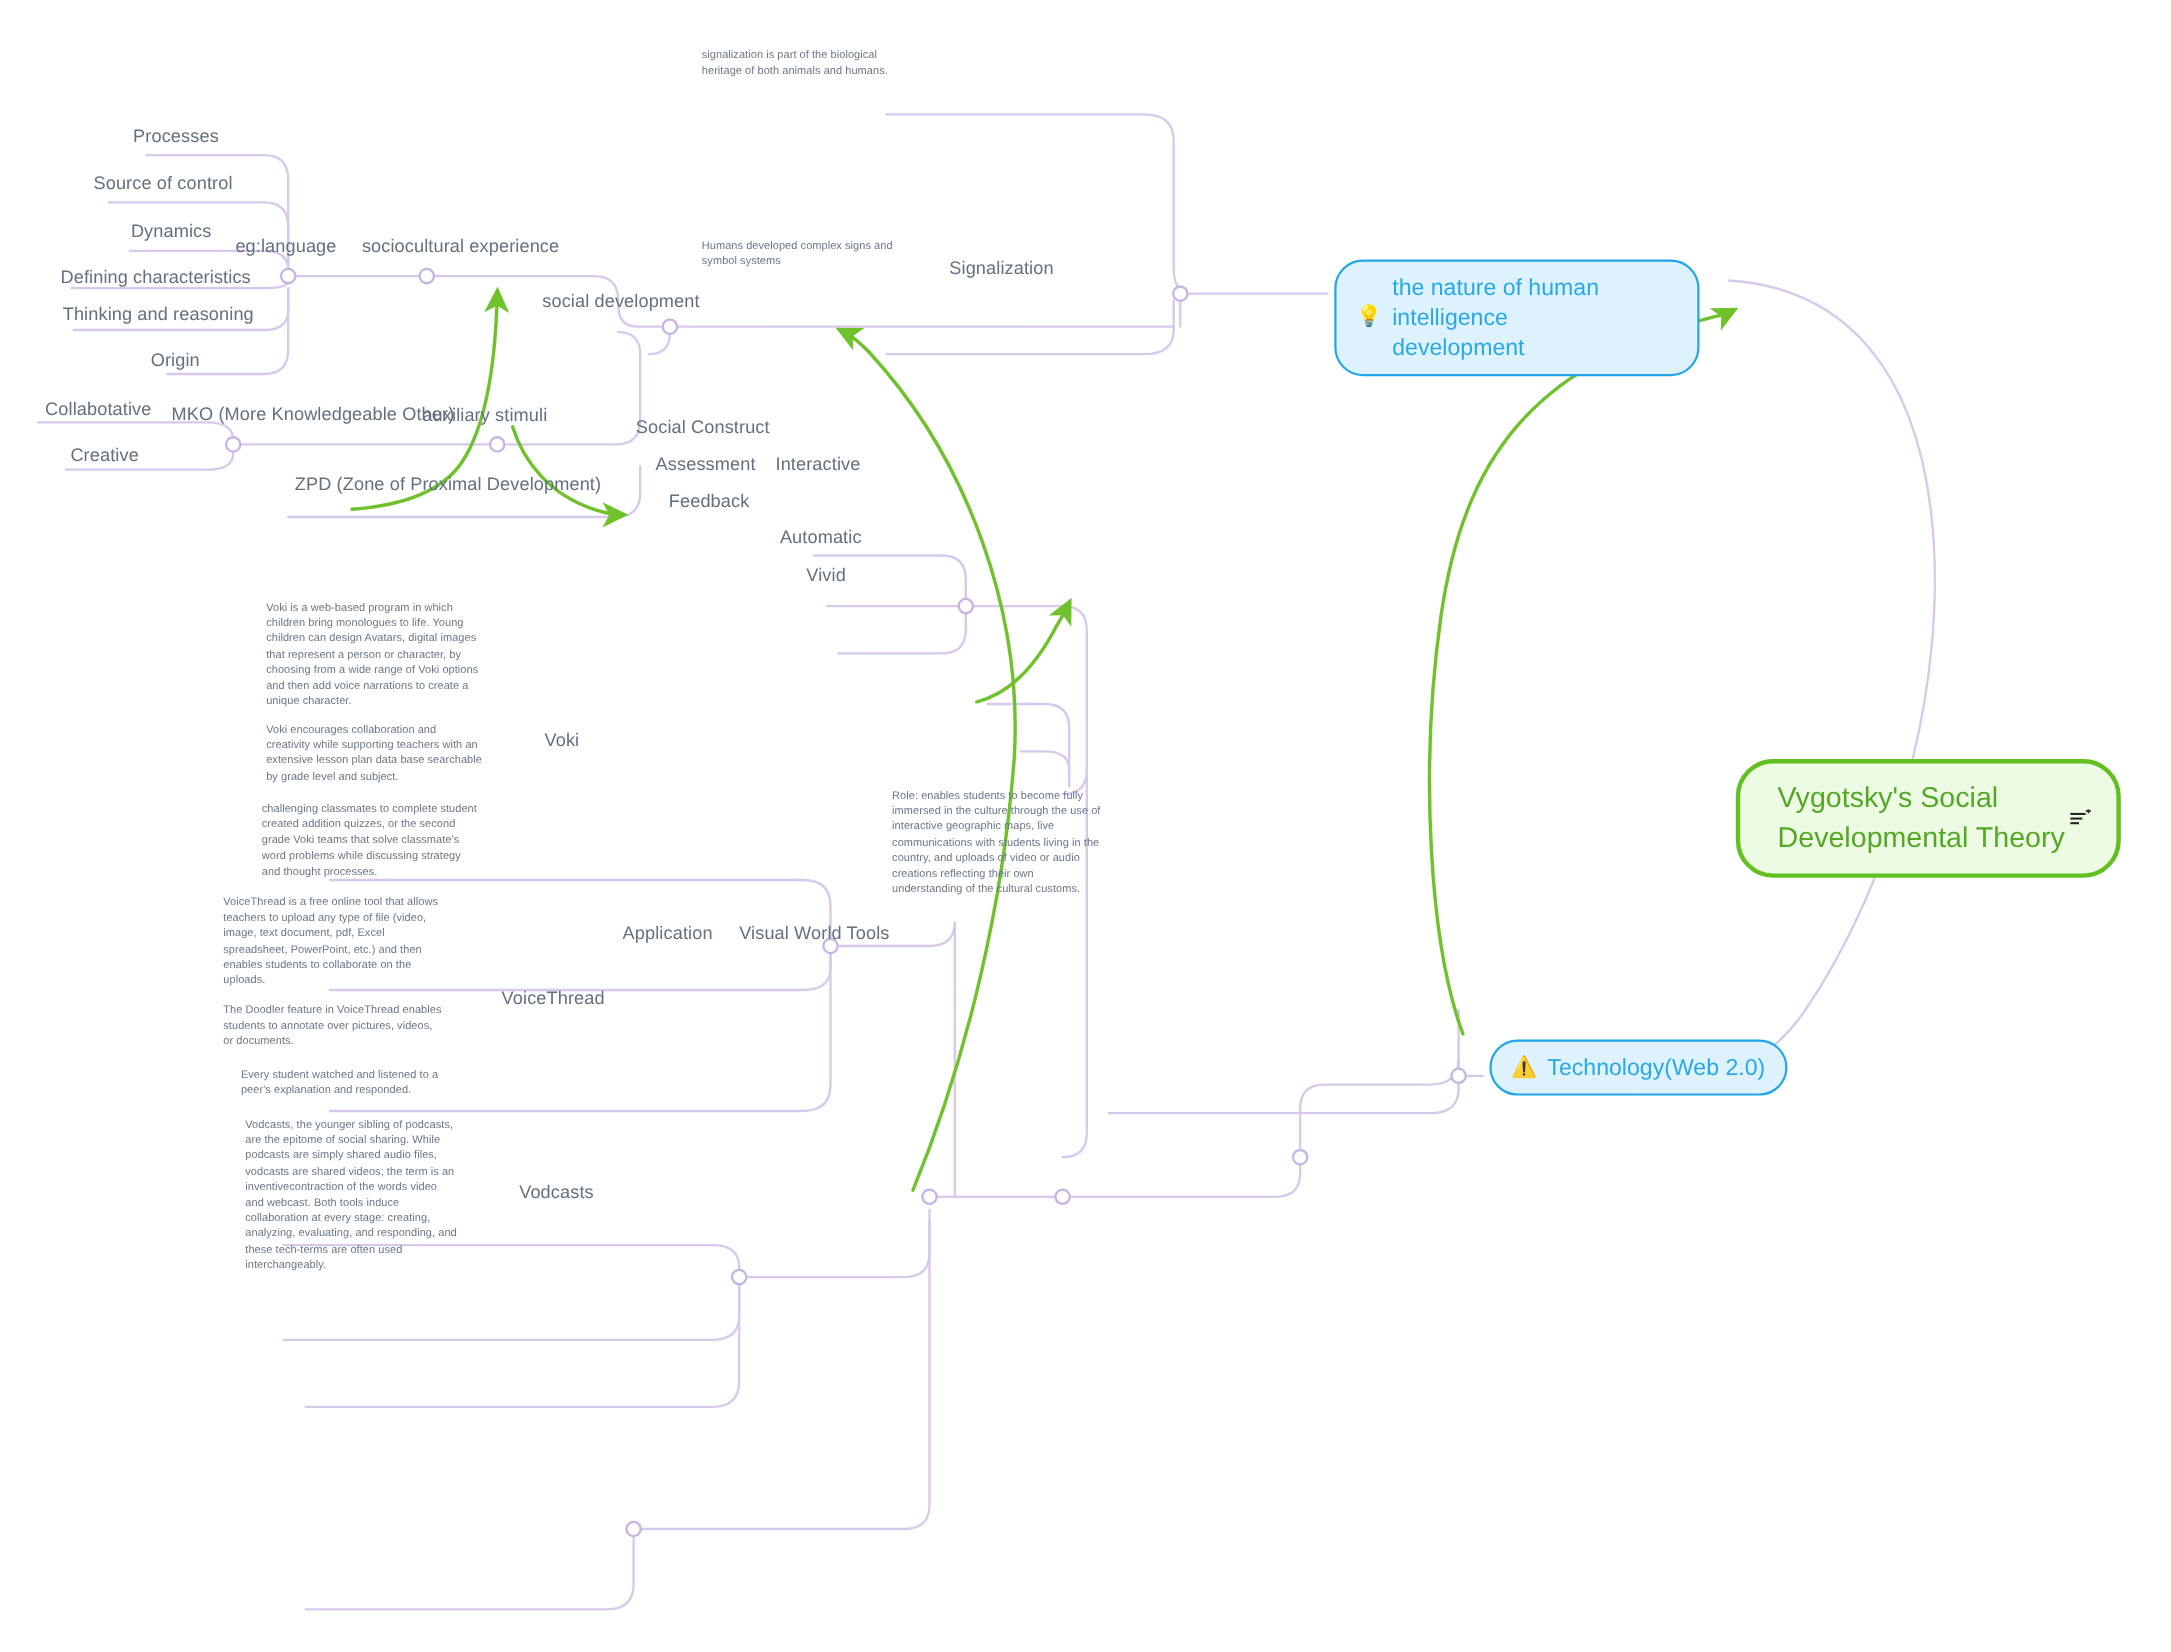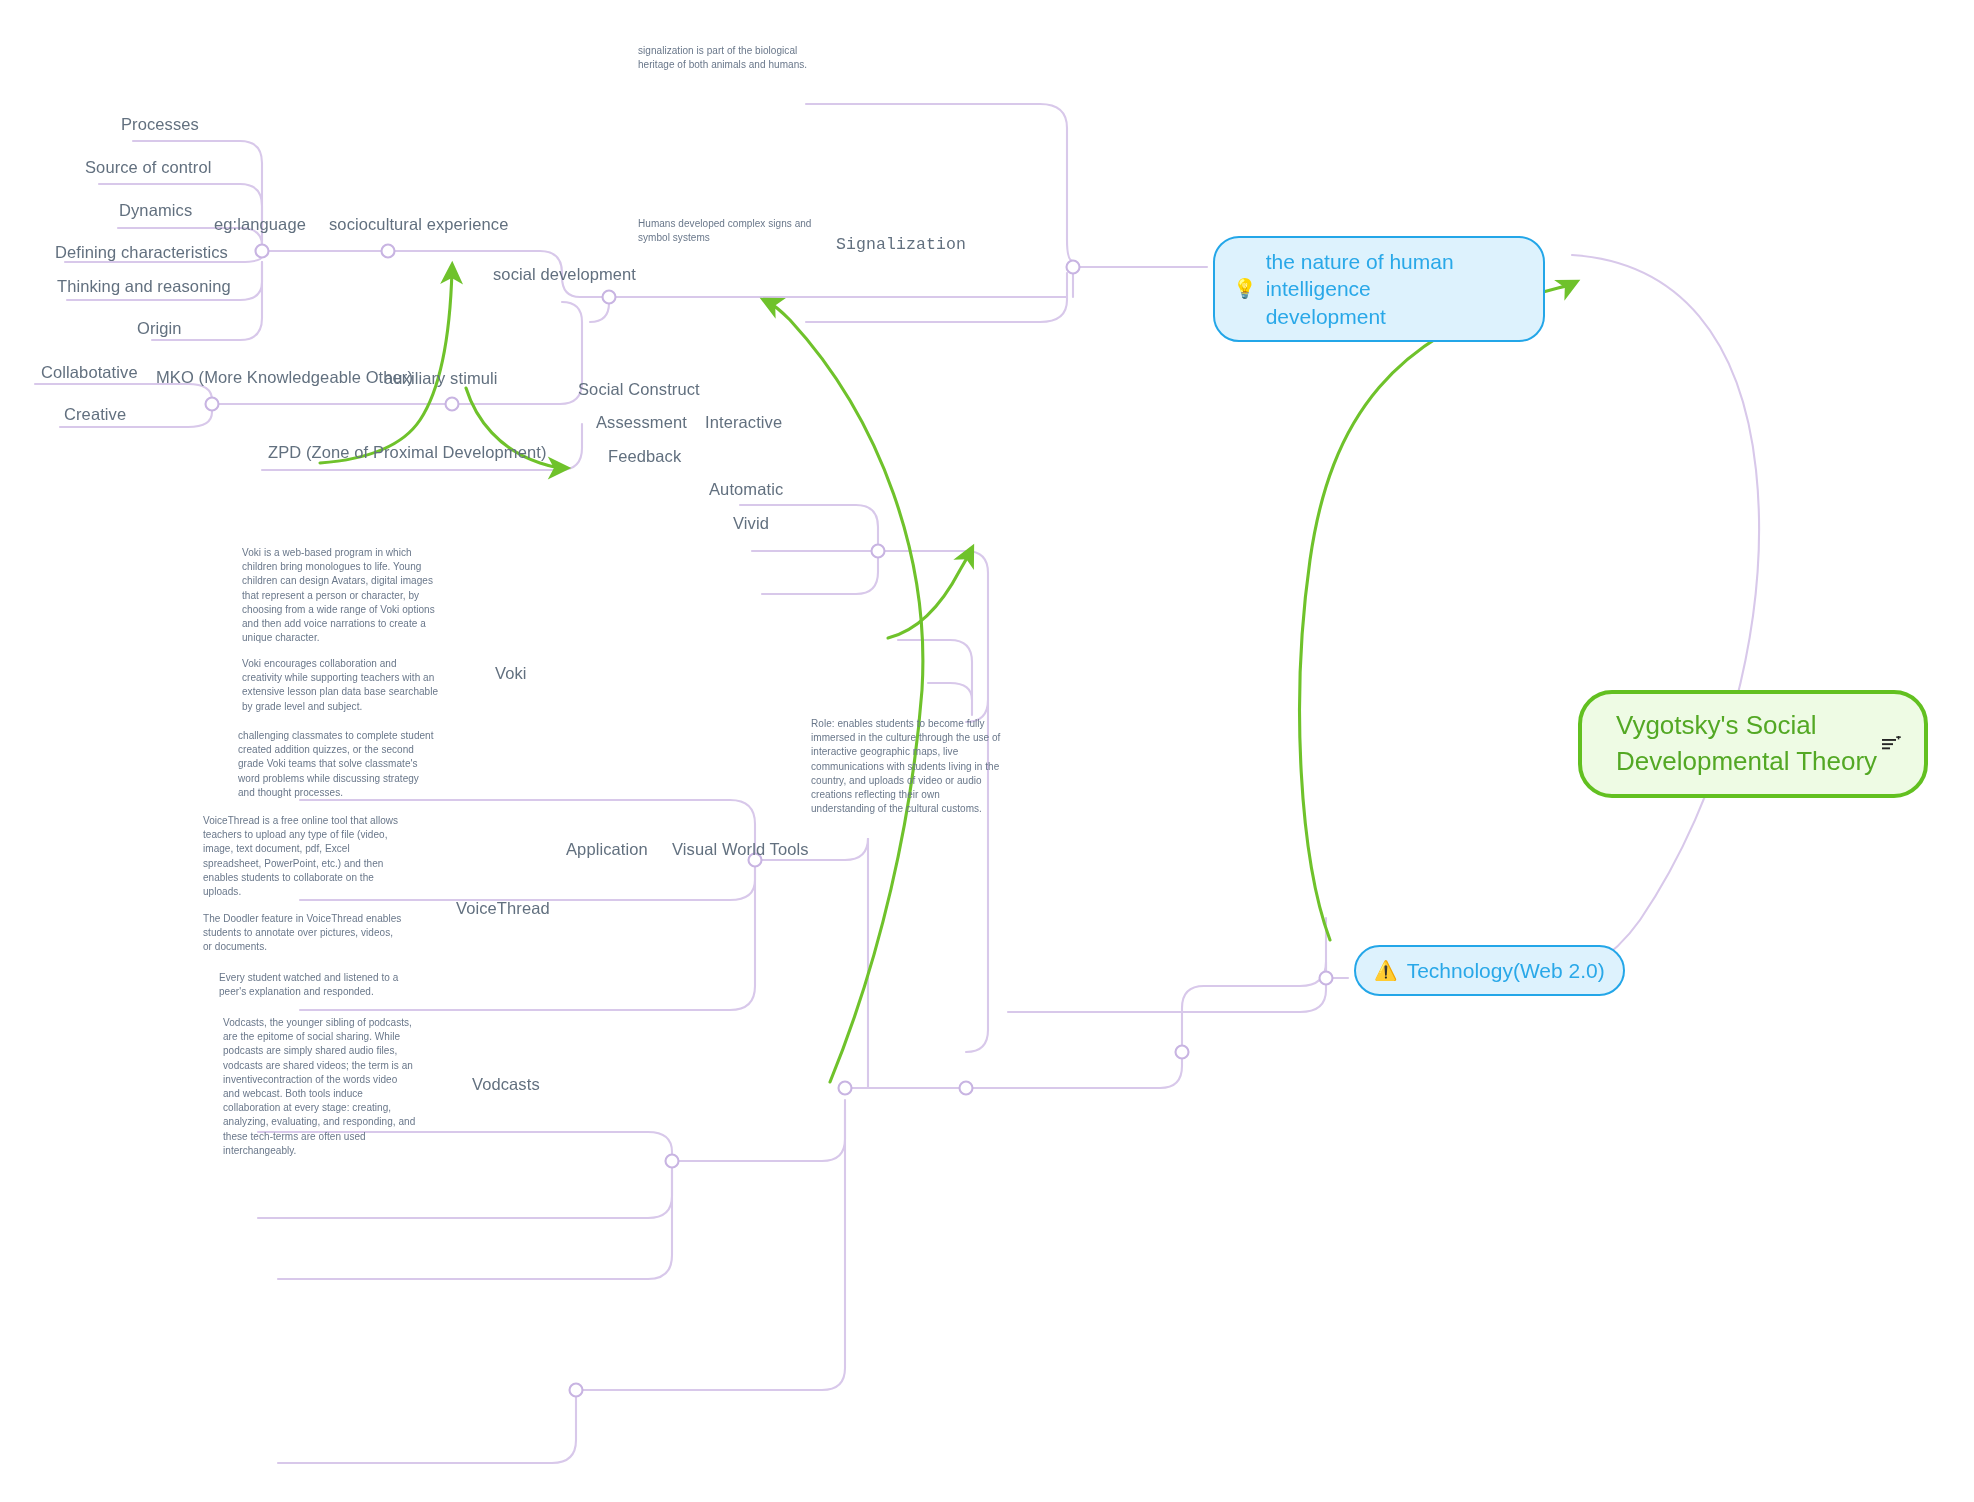--- a/index.html
+++ b/index.html
@@ -203,24 +203,24 @@
   <div class="lbl" style="left:57px;top:276px;">Thinking and  reasoning</div>
   <div class="lbl" style="left:137px;top:318px;">Origin</div>
 
   <div class="lbl" style="left:214px;top:214px;">eg:language</div>
   <div class="lbl" style="left:329px;top:214px;">sociocultural experience</div>
 
   <div class="lbl" style="left:41px;top:362px;">Collabotative</div>
   <div class="lbl" style="left:64px;top:404px;">Creative</div>
   <div class="lbl" style="left:156px;top:367px;">MKO (More Knowledgeable Other)</div>
   <div class="lbl" style="left:384px;top:368px;">auxiliary stimuli</div>
-  <div class="lbl" style="left:268px;top:442px;">ZPD (Zone of Proximal Development)</div>
+  <div class="lbl" style="left:268px;top:430px;">ZPD (Zone of Proximal Development)</div>
 
   <div class="lbl" style="left:493px;top:264px;">social development</div>
-  <div class="lbl" style="left:836px;top:234px;font-family:Liberation Mono, monospace;">Signalization</div>
+  <div class="lbl" style="left:863px;top:234px;">Signalization</div>
 
   <div class="para" style="left:638px;top:44px;width:260px;">signalization is part of the biological
 heritage of both animals and humans.</div>
   <div class="para" style="left:638px;top:217px;width:270px;">Humans developed complex signs and
 symbol systems</div>
 
   <div class="lbl" style="left:578px;top:379px;">Social Construct</div>
   <div class="lbl" style="left:596px;top:412px;">Assessment</div>
   <div class="lbl" style="left:608px;top:446px;">Feedback</div>
   <div class="lbl" style="left:705px;top:412px;">Interactive</div>

